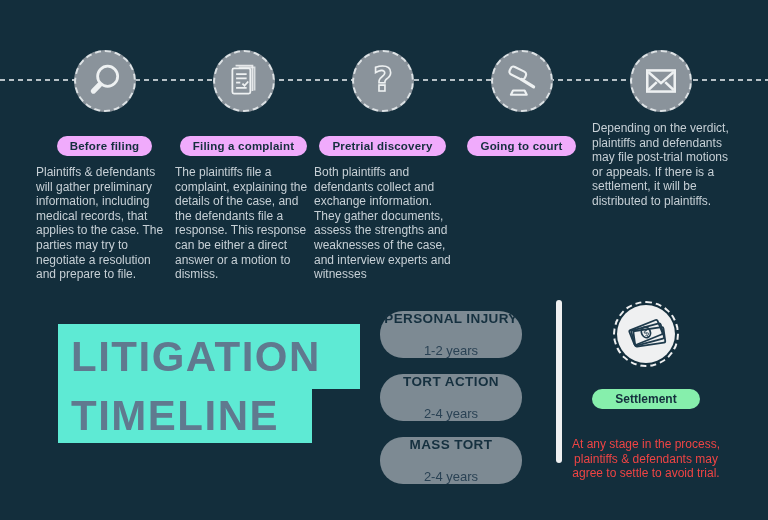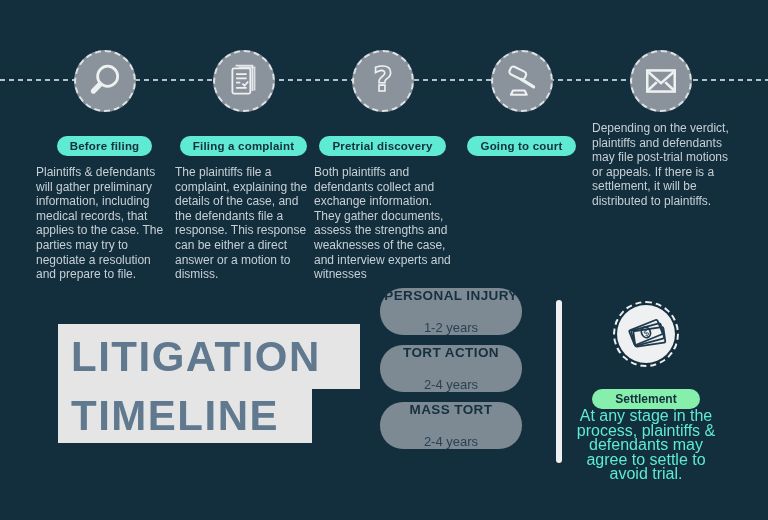--- a/index.html
+++ b/index.html
@@ -23,43 +23,43 @@
   }
   .stage { width:137px; text-align:center; }
   .stage-circle {
     width:58px; height:58px; border-radius:50%;
     background:#8a939b; border:2px dashed #dde2e5;
     display:flex; align-items:center; justify-content:center;
     margin:0 auto; box-sizing:content-box;
   }
   .pill-wrap { margin-top:24px; }
   .stage-pill {
-    display:inline-block; background:#5eead4; color:#142f3d;
+    display:inline-block; background:#f0abfc; color:#142f3d;
     font-size:11.5px; font-weight:bold; letter-spacing:.2px;
     border-radius:11px; padding:4px 13px 4px; line-height:12px;
     white-space:nowrap;
   }
   .stage-desc {
     margin-top:9px; font-size:12px; line-height:14.6px;
     color:#c7d0d6; text-align:left;
   }
 
   
   .title-block { position:absolute; left:58px; top:324px; }
   .title-row {
-    background:#e5e5e5; color:#60798f; font-weight:bold;
+    background:#5eead4; color:#60798f; font-weight:bold;
     letter-spacing:1.5px; display:flex; align-items:center;
     padding-left:13px; font-size:42px;
   }
   .title-row.r1 { width:302px; height:65px; }
   .title-row.r2 { width:254px; height:54px; }
 
   .duration-pills {
-    position:absolute; left:380px; top:288px; width:142px;
-    display:flex; flex-direction:column; gap:10px;
+    position:absolute; left:380px; top:311px; width:142px;
+    display:flex; flex-direction:column; gap:16px;
   }
   .duration-pill {
     height:47px; border-radius:23px; background:#7d8a93;
     display:flex; flex-direction:column; align-items:center; justify-content:center;
   }
   .case-type { font-size:13.5px; font-weight:800; color:#15303f; letter-spacing:.4px; }
   .case-years { font-size:13px; color:#2a4254; margin-top:17px; }
 
   .divider {
     position:absolute; left:556px; top:300px; width:6px; height:163px;
@@ -73,21 +73,21 @@
     background:#eff0f1; background-clip:content-box; padding:2px;
     display:flex; align-items:center; justify-content:center;
     margin:0 auto;
   }
   .settle-pill-wrap { margin-top:22px; }
   .settle-pill {
     display:inline-block; background:#86efac; color:#142f3d;
     font-size:12px; font-weight:bold; border-radius:10px;
     padding:4px 23px; line-height:12px; white-space:nowrap;
   }
-  .settle-desc { margin-top:0; font-size:16px; line-height:14.6px; color:#5eead4; }
+  .settle-desc { margin-top:28px; font-size:12px; line-height:14.6px; color:#ef4444; }
 </style>
 </head>
 <body>
 
 <div class="canvas">
 
   <div class="timeline-line"></div>
 
   <div class="stages">
 

